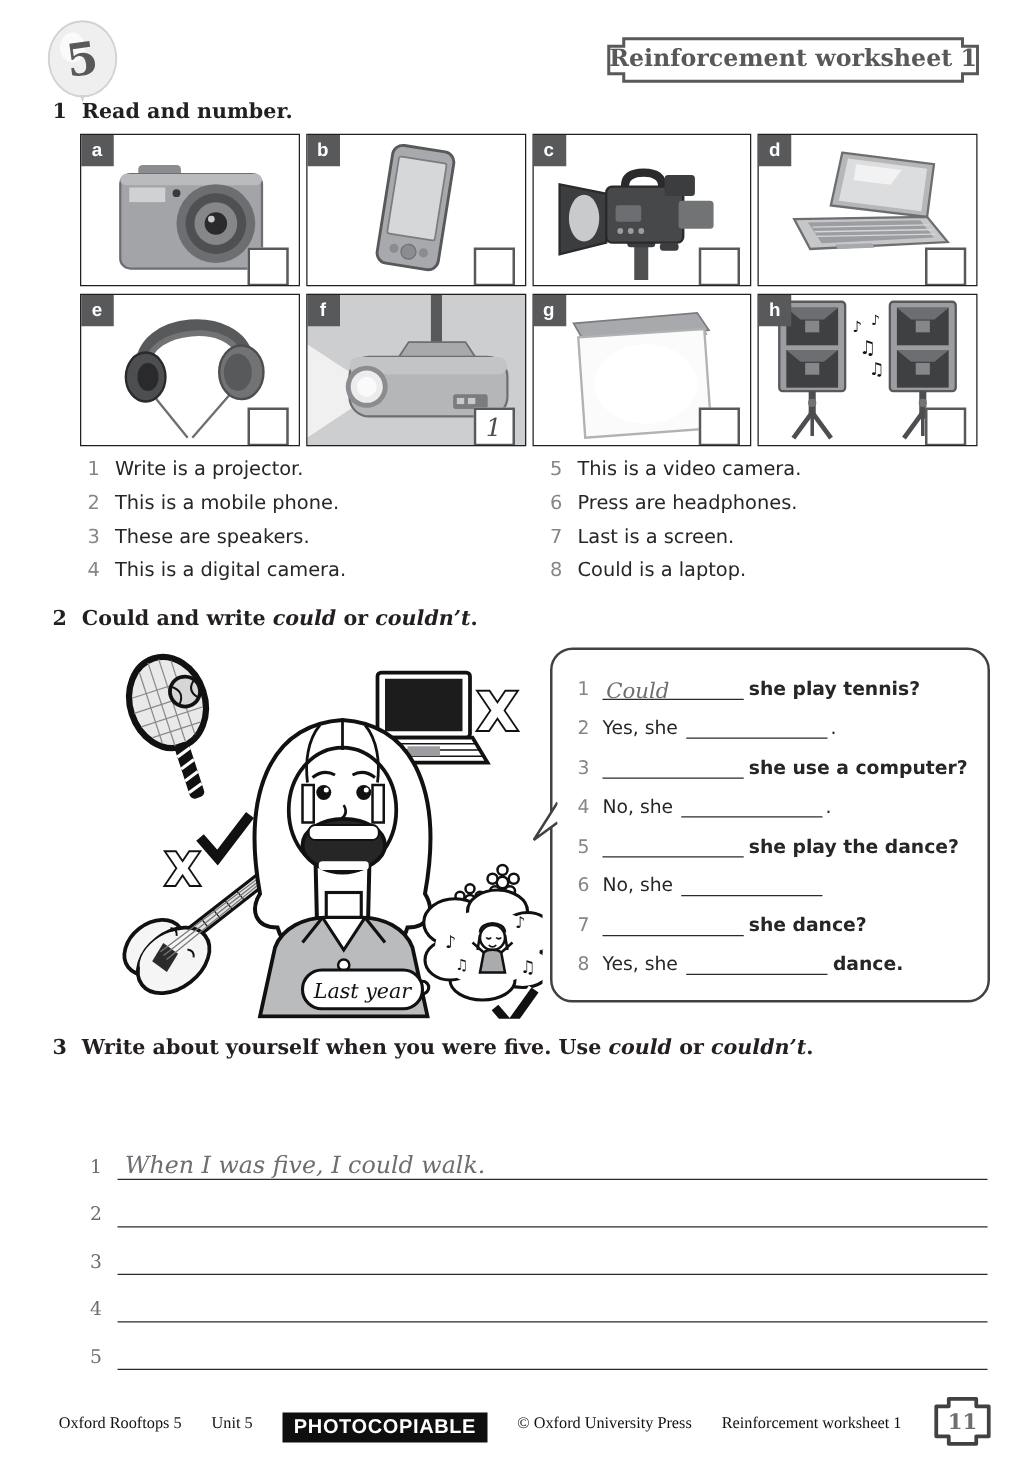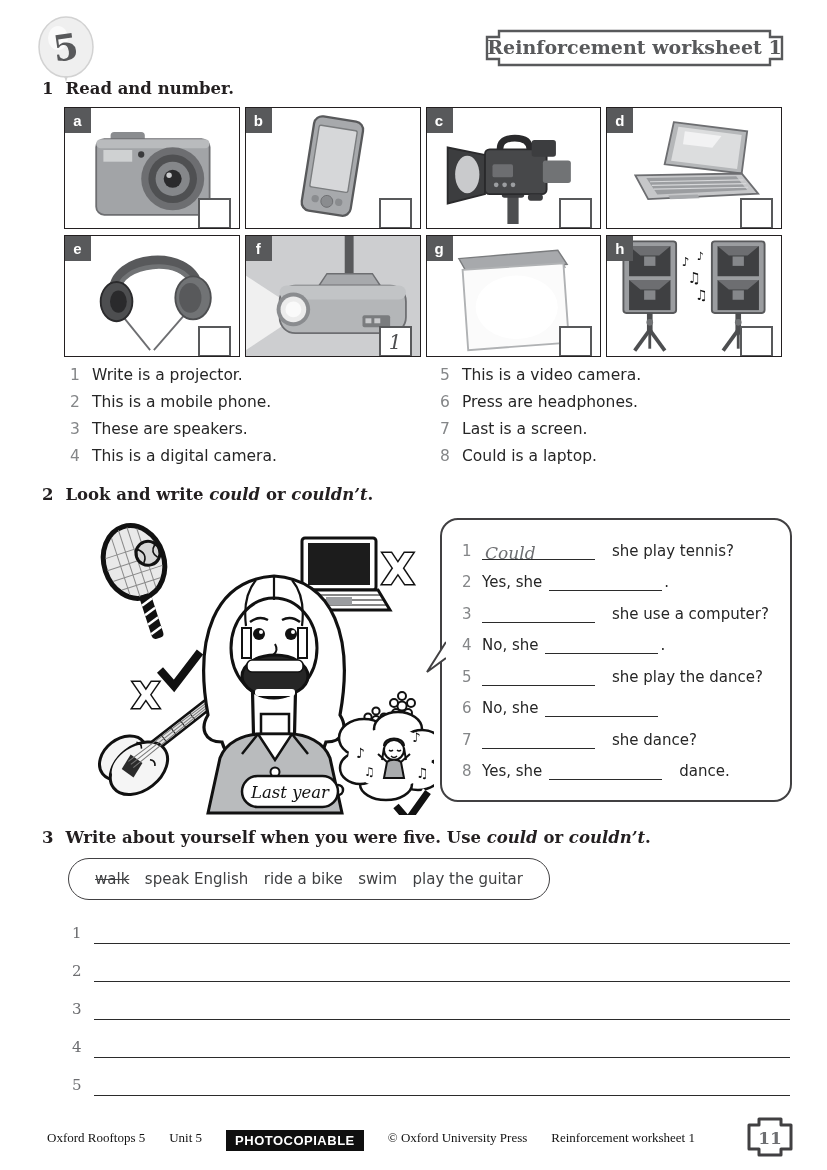--- a/index.html
+++ b/index.html
@@ -61,21 +61,21 @@
   
   .bubble {
     position:absolute; left:440px; top:518px; width:352px; height:284px;
     border:2px solid #414042; border-radius:18px; background:#fff;
     padding:14px 14px 10px 20px;
   }
   .bubble-tail { position:absolute; left:-16px; top:120px; width:20px; height:36px; z-index:3; }
   .brow { height:31.5px; display:flex; align-items:flex-end; font-size:15px; color:#262626; padding-bottom:6px; }
   .bnum { color:#848688; width:20px; flex:none; }
   .btext { margin-right:7px; }
-  .btext.post { margin-left:17px; margin-right:0; }
+  .btext.post { margin-left:4px; margin-right:0;font-weight:bold; }
   .btext.tight { margin-left:2px; margin-right:0; }
   .blank {
     display:inline-block; min-width:113px; height:17px;
     border-bottom:1.6px solid #2b2b2b;
   }
   .blank .hw-ans { font-family:"DejaVu Serif", serif; font-style:italic; font-size:17px; color:#6d6e71; padding-left:3px; }
   
   .word-bank {
     position:absolute; left:68px; top:858px; width:482px; height:42px;
     border:1.8px solid #414042; border-radius:21px;
@@ -93,21 +93,21 @@
   .wline .rule { position:absolute; left:28px; right:0; bottom:0; border-bottom:1.7px solid #2b2b2b; }
   .wline .hw-line { position:absolute; left:34px; bottom:1px; font-size:19px; }
   
   .footer {
     position:absolute; left:47px; top:1130px; height:22px;
     display:flex; align-items:flex-start; gap:24px;
     font-family:"Liberation Serif", serif; font-size:13px; color:#111;
   }
   .photocopiable {
     background:#0f0f0f; color:#fff; font-family:"Liberation Sans", sans-serif;
-    font-weight:bold; font-size:13px; letter-spacing:.5px; padding:3px 9px;
+    font-weight:bold; font-size:16px; letter-spacing:.5px; padding:3px 9px;
   }
   .page-badge { position:absolute; left:746px; top:1116px; width:48px; height:42px; }
 </style>
 </head>
 <body>
 
 <div class="page">
 
   <div class="balloon">
     <svg viewBox="0 0 64 72" width="64" height="72">
@@ -333,21 +333,21 @@
       </div>
     <div class="sent-row" style="left:374px; top:81px;">
         <span class="sent-num">8</span>
         <span>Could is a laptop.</span>
       </div>
   </div>
 
   <div class="ex-head" style="left:42px; top:485px;">
     <span>2</span>
     <span>
-      <span>Look and write</span>
+      <span>Could and write</span>
       <i>could</i>
       <span>or</span>
       <i>couldn’t</i><span>.</span>
     </span>
   </div>
 
   <div class="illus">
     <svg viewBox="0 0 388 305" width="388" height="305">
 
       <g transform="translate(88,52) rotate(-18)">
@@ -542,32 +542,26 @@
   <div class="ex-head" style="left:42px; top:828px;">
     <span>3</span>
     <span>
       <span>Write about yourself when you were five. Use</span>
       <i>could</i>
       <span>or</span>
       <i>couldn’t</i><span>.</span>
     </span>
   </div>
 
-  <div class="word-bank">
-    <span class="wb-item crossed">walk</span>
-    <span class="wb-item">speak English</span>
-    <span class="wb-item">ride a bike</span>
-    <span class="wb-item">swim</span>
-    <span class="wb-item">play the guitar</span>
-  </div>
 
   <div class="writing-lines">
     <div class="wline" style="top:0;">
       <span class="wnum">1</span>
       <span class="rule"></span>
+      <span class="hw hw-line">When I was five, I could walk.</span>
     </div>
     <div class="wline" style="top:38px;">
       <span class="wnum">2</span>
       <span class="rule"></span>
       <span class="hw hw-line"></span>
     </div>
     <div class="wline" style="top:76px;">
       <span class="wnum">3</span>
       <span class="rule"></span>
       <span class="hw hw-line"></span>

